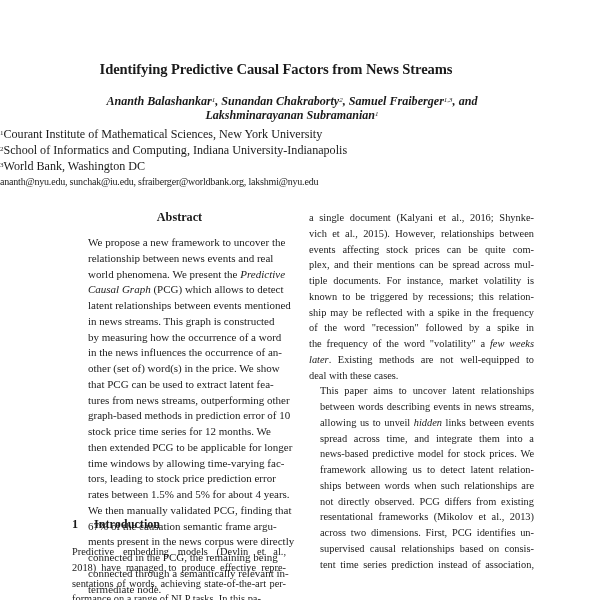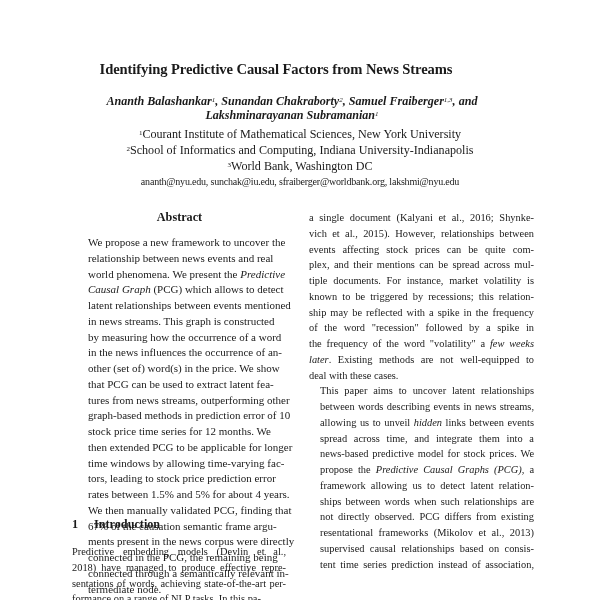--- a/index.html
+++ b/index.html
@@ -4,21 +4,21 @@
 <style>
   html, body { margin:0; padding:0; background:#ffffff; }
   body { width:600px; height:600px; overflow:hidden; position:relative;
          font-family:"Liberation Serif", "DejaVu Serif", serif; color:#1a1a1a; }
   .page { position:absolute; left:0; top:0; width:600px; height:600px; }
   .title { position:absolute; left:0; top:61px; width:552px; text-align:center;
            font-weight:bold; font-size:14.6px; letter-spacing:-0.1px; }
   .authors { position:absolute; left:82px; top:94px; width:420px; text-align:center;
              font-weight:bold; font-size:12.1px; line-height:14px;font-style:italic; }
   .authors sup, .affil sup { font-size:7px; font-weight:normal; vertical-align:top; position:relative; top:-1px; }
-  .affils { position:absolute; left:0; top:126px; width:600px; text-align:center;
+  .affils { position:absolute; left:0; top:126px; width:600px; text-align:left;
             font-size:12.1px; line-height:16px; }
   .affil, .email { display:block; }
   .email { font-size:10px; letter-spacing:-0.2px; }
   .abs-head { position:absolute; left:88px; top:210px; width:183px; text-align:center;
               font-weight:bold; font-size:12.2px; }
   .abs-body { position:absolute; left:88px; top:235px; width:183px;
               font-size:11px; line-height:15.75px; text-align:justify; hyphens:manual; }
   .sec-head { position:absolute; left:72px; top:517px; font-weight:bold; font-size:12.2px; }
   .sec-head .num { display:inline-block; width:22px; }
   .intro-body { position:absolute; left:72px; top:544px; width:214px;
@@ -106,23 +106,23 @@
         <span class="line">the frequency of the word "volatility" a <i>few weeks</i></span>
         <span class="line"><i>later</i>. Existing methods are not well-equipped to</span>
         <span class="line last">deal with these cases.</span>
       </p>
     <p class="indent" id="rc-p2">
         <span class="line">This paper aims to uncover latent relationships</span>
         <span class="line">between words describing events in news streams,</span>
         <span class="line">allowing us to unveil <i>hidden</i> links between events</span>
         <span class="line">spread across time, and integrate them into a</span>
         <span class="line">news-based predictive model for stock prices. We</span>
-        <span class="line">propose the <i>Predictive Causal Graphs (PCG)</i>, a</span>
         <span class="line">framework allowing us to detect latent relation-</span>
         <span class="line">ships between words when such relationships are</span>
         <span class="line">not directly observed. PCG differs from existing</span>
         <span class="line">resentational frameworks (Mikolov et al., 2013)</span>
+        <span class="line">across two dimensions. First, PCG identifies un-</span>
         <span class="line">supervised causal relationships based on consis-</span>
         <span class="line">tent time series prediction instead of association,</span>
       </p>
   </div>
 
 </div>
 
 </body></html>

